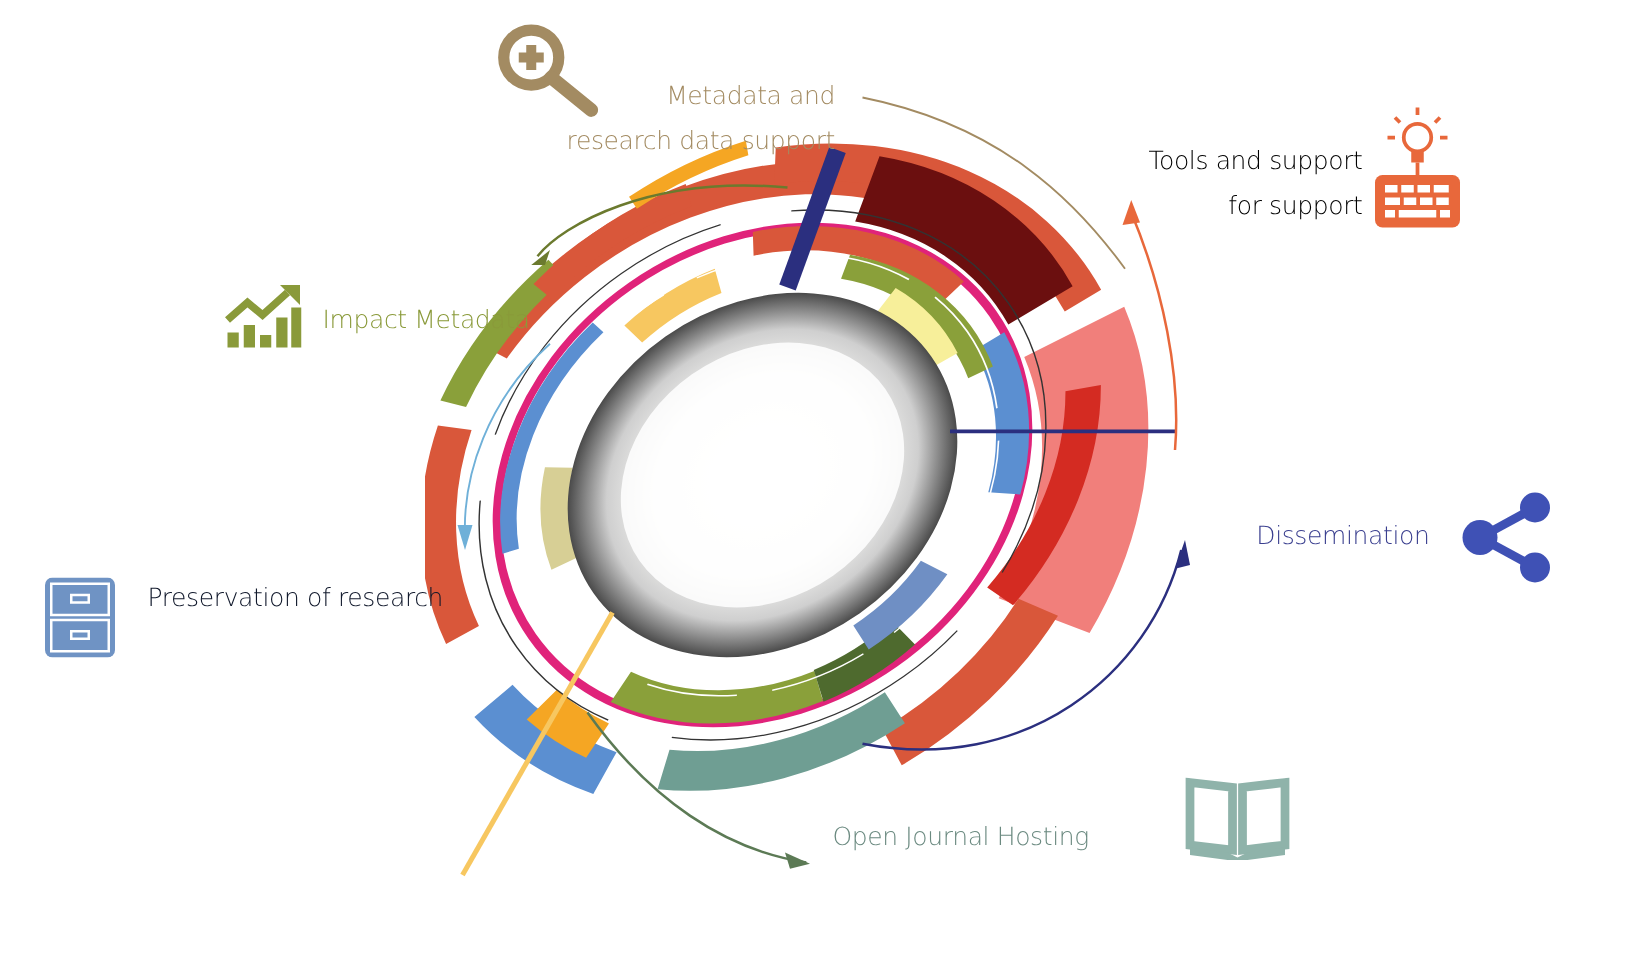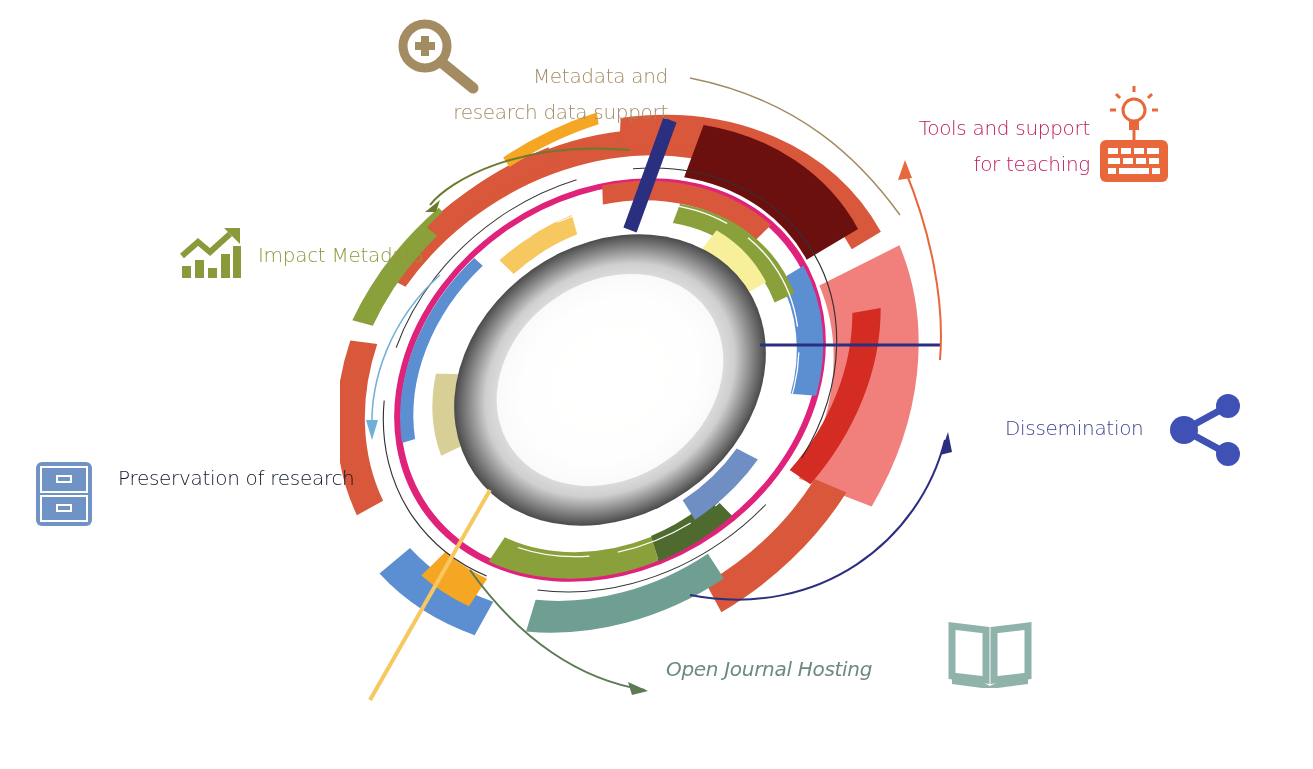--- a/index.html
+++ b/index.html
@@ -82,23 +82,23 @@
     <line x1="48" y1="46" x2="80" y2="72" stroke="#a38b62" stroke-width="11" stroke-linecap="round"></line>
     <rect x="28" y="20" width="8" height="20" fill="#a38b62"></rect>
     <rect x="22" y="26" width="20" height="8" fill="#a38b62"></rect>
   </svg>
 </div>
 <div class="label" style="left:403px;top:58px;color:#a38b62;text-align:right;width:265px;">
   <div>Metadata and</div>
   <div>research data support</div>
 </div>
 
-<div class="label" style="left:860px;top:110px;color:#be185d;text-align:right;width:230px;">
+<div class="label" style="left:860px;top:110px;color:#000000;text-align:right;width:230px;">
   <div>Tools and support</div>
-  <div>for teaching</div>
+  <div>for support</div>
 </div>
 <div class="icon" style="left:1098px;top:84px;">
   <svg width="72" height="100" viewBox="0 0 72 100">
     <g stroke="#e8683b" stroke-width="3" fill="none">
       <line x1="36" y1="2" x2="36" y2="8"></line>
       <line x1="18" y1="10" x2="22" y2="14"></line>
       <line x1="54" y1="10" x2="50" y2="14"></line>
       <line x1="12" y1="26" x2="18" y2="26"></line>
       <line x1="60" y1="26" x2="54" y2="26"></line>
       <circle cx="36" cy="26" r="11"></circle>
@@ -156,21 +156,21 @@
 <div class="icon" style="left:1168px;top:392px;">
   <svg width="76" height="76" viewBox="0 0 76 76">
     <line x1="16" y1="38" x2="60" y2="14" stroke="#3f51b5" stroke-width="7"></line>
     <line x1="16" y1="38" x2="60" y2="62" stroke="#3f51b5" stroke-width="7"></line>
     <circle cx="16" cy="38" r="14" fill="#3f51b5"></circle>
     <circle cx="60" cy="14" r="12" fill="#3f51b5"></circle>
     <circle cx="60" cy="62" r="12" fill="#3f51b5"></circle>
   </svg>
 </div>
 
-<div class="label" style="left:666px;top:651px;color:#6b8a80;font-style:italic;">
+<div class="label" style="left:666px;top:651px;color:#6b8a80;">
   <div>Open Journal Hosting</div>
 </div>
 <div class="icon" style="left:948px;top:622px;">
   <svg width="84" height="66" viewBox="0 0 84 66">
     <path d="M 4 4 L 38 8 L 38 58 L 4 54 Z" fill="none" stroke="#8fb3aa" stroke-width="7"></path>
     <path d="M 80 4 L 46 8 L 46 58 L 80 54 Z" fill="none" stroke="#8fb3aa" stroke-width="7"></path>
     <path d="M 4 56 L 34 60 L 42 64 L 50 60 L 80 56 L 80 62 L 50 66 L 34 66 L 4 62 Z" fill="#8fb3aa"></path>
   </svg>
 </div>
 

